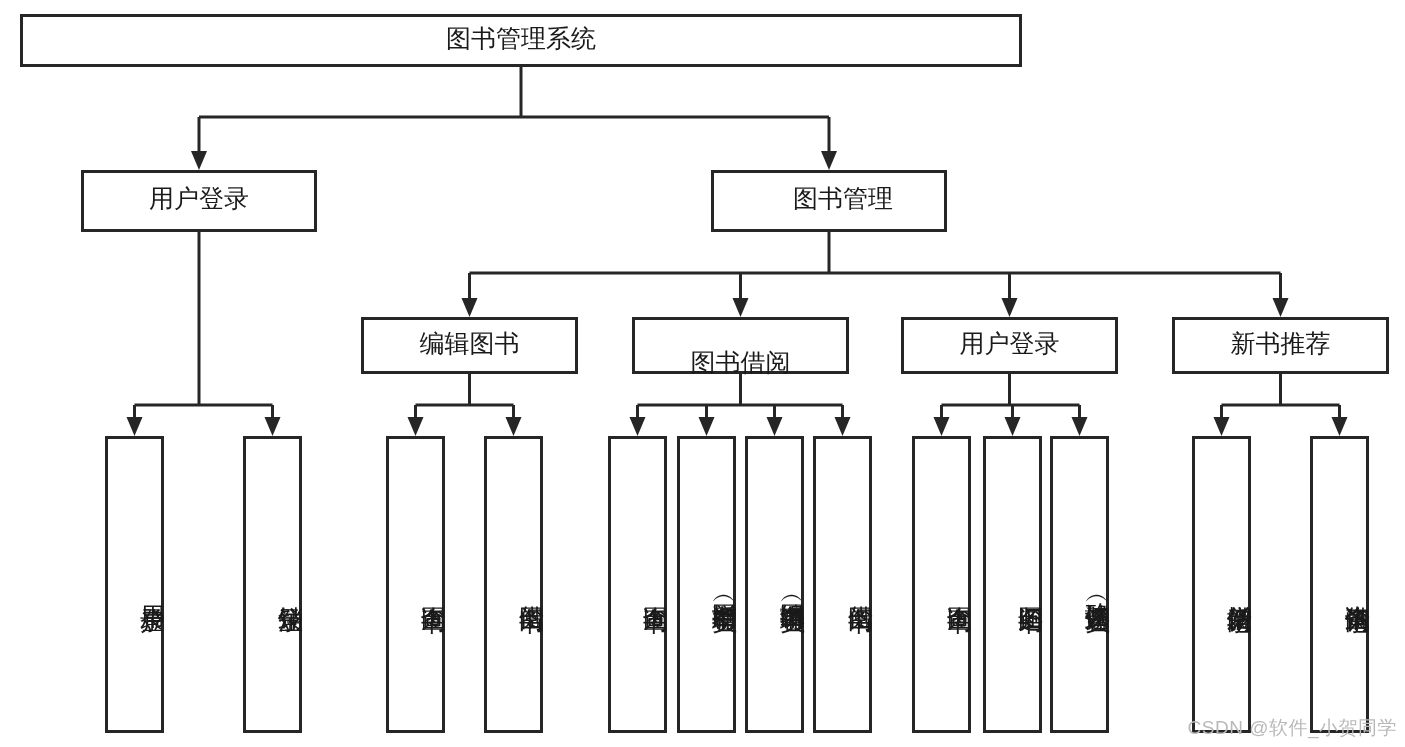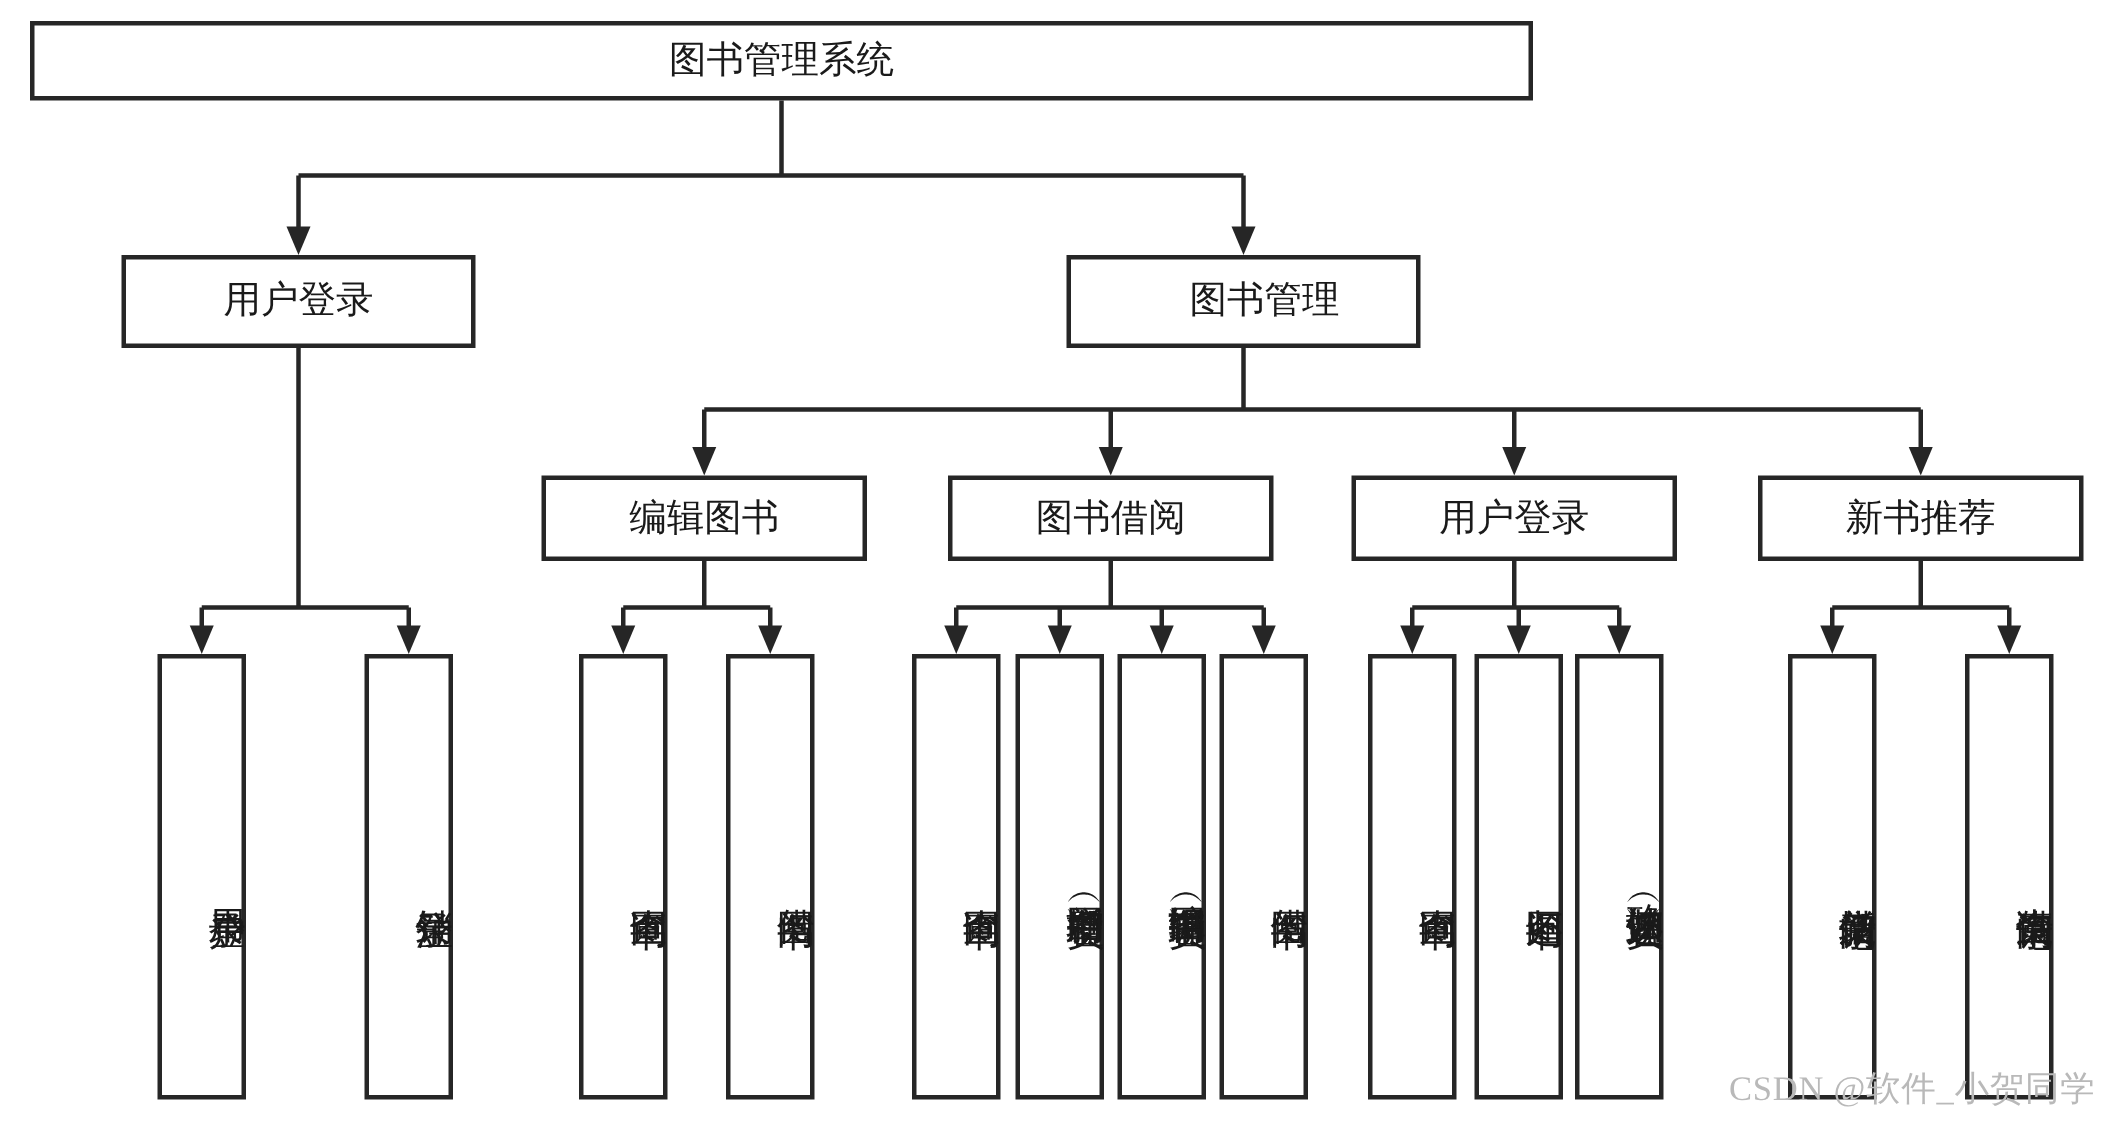--- a/index.html
+++ b/index.html
@@ -38,21 +38,21 @@
   .arrow-head {
     fill: #262626;
     stroke: none;
   }
   .node-label {
     position: absolute;
     display: flex;
     align-items: center;
     justify-content: center;
     color: #1a1a1a;
-    font-family: Liberation Serif, serif;
+    font-family: Liberation Mono, monospace;
     text-align: right;
     box-sizing: border-box;
     pointer-events: none;
     line-height: 1.12;
   }
   .node-label.horizontal {
     font-size: 25px;
   }
   .node-label.vertical {
     writing-mode: vertical-rl;
@@ -64,23 +64,23 @@
   }
   .node-hit {
     position: absolute;
     cursor: pointer;
     background: transparent;
   }
   #watermark {
     position: absolute;
     right: 8px;
     bottom: 6px;
-    font-size: 23px;
+    font-size: 19px;
     color: #b9b9b9;
-    font-family: Liberation Serif, serif;
+    font-family: Liberation Sans, sans-serif;
     letter-spacing: 0.5px;
     white-space: nowrap;
   }
 </style>
 </head>
 <body>
 
 <div id="canvas">
   <svg id="diagram-svg" viewBox="0 0 1405 747">
     <g id="edges-layer">
@@ -176,21 +176,21 @@
   </svg>
   <div id="labels-layer">
       <div class="node-label horizontal" style="left: 20px; top: 14px; width: 1002px; height: 53px;">图书管理系统</div>
       <div class="node-hit" style="left: 20px; top: 14px; width: 1002px; height: 53px;"></div>
       <div class="node-label horizontal" style="left: 81px; top: 170px; width: 236px; height: 62px;">用户登录</div>
       <div class="node-hit" style="left: 81px; top: 170px; width: 236px; height: 62px;"></div>
       <div class="node-label horizontal" style="left: 711px; top: 170px; width: 264px; height: 62px;">图书管理</div>
       <div class="node-hit" style="left: 711px; top: 170px; width: 236px; height: 62px;"></div>
       <div class="node-label horizontal" style="left: 361px; top: 317px; width: 217px; height: 57px;">编辑图书</div>
       <div class="node-hit" style="left: 361px; top: 317px; width: 217px; height: 57px;"></div>
-      <div class="node-label horizontal" style="left: 632px; top: 317px; width: 217px; height: 57px;">图书借阅</div>
+      <div class="node-label horizontal" style="left: 632px; top: 336px; width: 217px; height: 57px;">图书借阅</div>
       <div class="node-hit" style="left: 632px; top: 317px; width: 217px; height: 57px;"></div>
       <div class="node-label horizontal" style="left: 901px; top: 317px; width: 217px; height: 57px;">用户登录</div>
       <div class="node-hit" style="left: 901px; top: 317px; width: 217px; height: 57px;"></div>
       <div class="node-label horizontal" style="left: 1172px; top: 317px; width: 217px; height: 57px;">新书推荐</div>
       <div class="node-hit" style="left: 1172px; top: 317px; width: 217px; height: 57px;"></div>
       <div class="node-label vertical" style="left: 105px; top: 436px; width: 59px; height: 297px;">用户登录</div>
       <div class="node-hit" style="left: 105px; top: 436px; width: 59px; height: 297px;"></div>
       <div class="node-label vertical" style="left: 243px; top: 436px; width: 59px; height: 297px;">注销登录</div>
       <div class="node-hit" style="left: 243px; top: 436px; width: 59px; height: 297px;"></div>
       <div class="node-label vertical" style="left: 386px; top: 436px; width: 59px; height: 297px;">查询图书</div>

